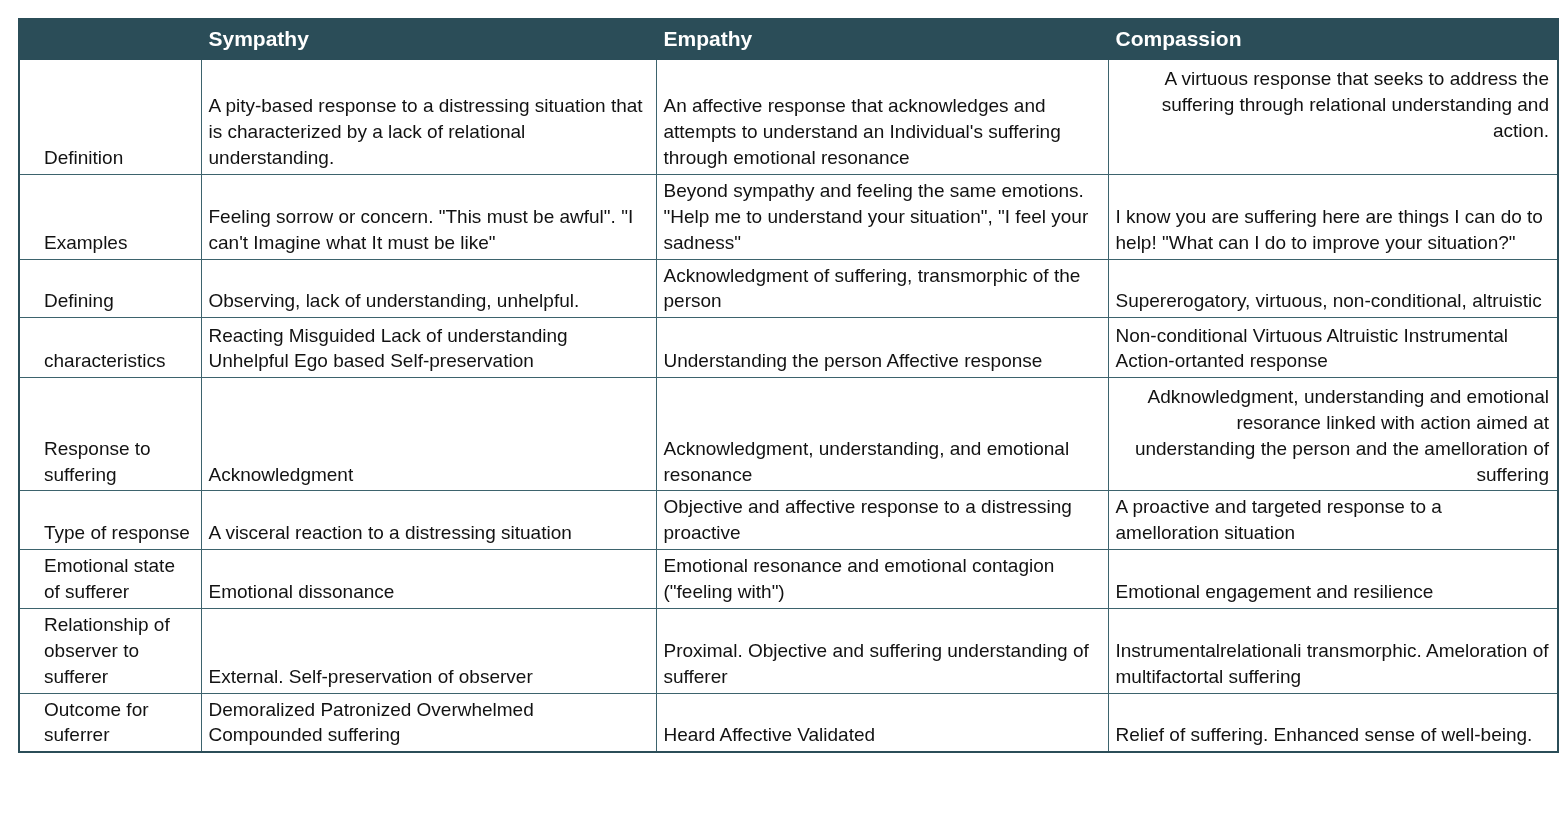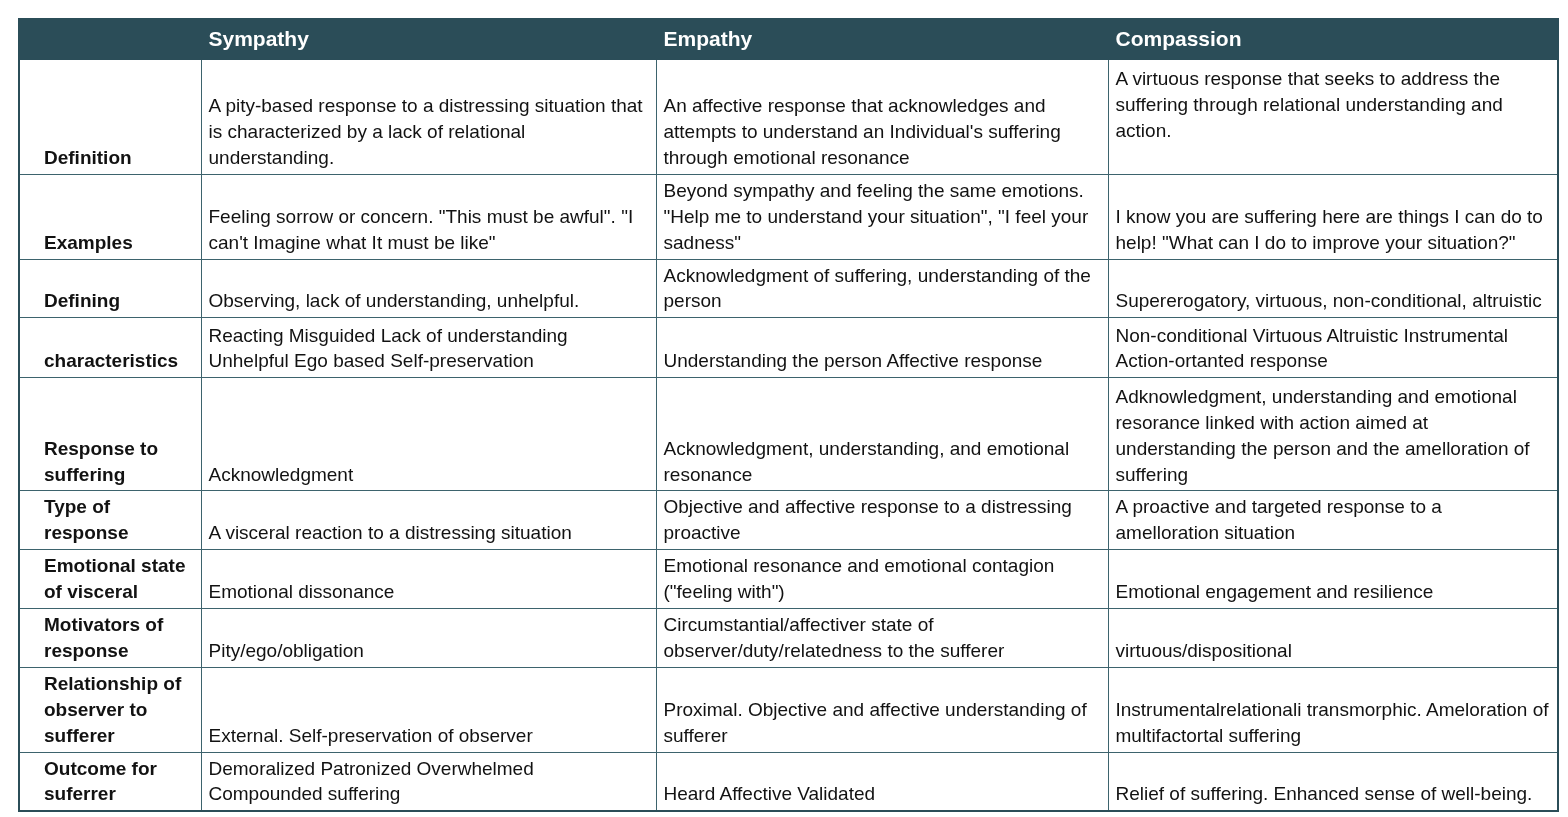--- a/index.html
+++ b/index.html
@@ -50,24 +50,24 @@
     color: var(--header-text);
     font-weight: bold;
     font-size: 21px;
     height: 40px;
     vertical-align: middle;
     border: 1px solid var(--header-bg);
     border-bottom: 2px solid var(--outer-border);
     margin-left: 15px;
   }
   table.cmp th.rowlabel {
-    font-weight: bold;
+    font-weight: normal;
     padding-left: 24px;
   }
-  table.cmp td.va-top { vertical-align: top; padding-top: 6px; }
+  table.cmp td.va-top { vertical-align: top; padding-top: 6px; text-align: right; }
 </style>
 </head>
 <body>
 
 <div class="page">
   <table class="cmp">
     <colgroup>
       <col class="c-label">
         <col class="c-sym">
         <col class="c-emp">
@@ -90,21 +90,21 @@
       </tr>
       <tr style="height:85px">
         <th class="rowlabel">Examples</th>
         <td>Feeling sorrow or concern. "This must be awful". "I can't Imagine what It must be like"</td>
         <td>Beyond sympathy and feeling the same emotions. "Help me to understand your situation", "I feel your sadness"</td>
         <td>I know you are suffering here are things I can do to help! "What can I do to improve your situation?"</td>
       </tr>
       <tr style="height:57px">
         <th class="rowlabel">Defining</th>
         <td>Observing, lack of understanding, unhelpful.</td>
-        <td>Acknowledgment of suffering, understanding of the person</td>
+        <td>Acknowledgment of suffering, transmorphic of the person</td>
         <td>Supererogatory, virtuous, non-conditional, altruistic</td>
       </tr>
       <tr style="height:60px">
         <th class="rowlabel">characteristics</th>
         <td>Reacting Misguided Lack of understanding Unhelpful Ego based Self-preservation</td>
         <td>Understanding the person Affective response</td>
         <td>Non-conditional Virtuous Altruistic Instrumental Action-ortanted response</td>
       </tr>
       <tr style="height:113px">
         <th class="rowlabel">Response to suffering</th>
@@ -112,35 +112,29 @@
         <td>Acknowledgment, understanding, and emotional resonance</td>
         <td class="va-top">Adknowledgment, understanding and emotional resorance linked with action aimed at understanding the person and the amelloration of suffering</td>
       </tr>
       <tr style="height:55px">
         <th class="rowlabel">Type of response</th>
         <td>A visceral reaction to a distressing situation</td>
         <td>Objective and affective response to a distressing proactive</td>
         <td>A proactive and targeted response to a amelloration situation</td>
       </tr>
       <tr style="height:59px">
-        <th class="rowlabel">Emotional state of visceral</th>
+        <th class="rowlabel">Emotional state of sufferer</th>
         <td>Emotional dissonance</td>
         <td>Emotional resonance and emotional contagion ("feeling with")</td>
         <td>Emotional engagement and resilience</td>
       </tr>
-      <tr style="height:59px">
-        <th class="rowlabel">Motivators of response</th>
-        <td>Pity/ego/obligation</td>
-        <td>Circumstantial/affectiver state of observer/duty/relatedness to the sufferer</td>
-        <td>virtuous/dispositional</td>
-      </tr>
       <tr style="height:84px">
         <th class="rowlabel">Relationship of observer to sufferer</th>
         <td>External. Self-preservation of observer</td>
-        <td>Proximal. Objective and affective understanding of sufferer</td>
+        <td>Proximal. Objective and suffering understanding of sufferer</td>
         <td>Instrumentalrelationali transmorphic. Ameloration of multifactortal suffering</td>
       </tr>
       <tr style="height:52px">
         <th class="rowlabel">Outcome for suferrer</th>
         <td>Demoralized Patronized Overwhelmed Compounded suffering</td>
         <td>Heard Affective Validated</td>
         <td>Relief of suffering. Enhanced sense of well-being.</td>
       </tr>
     </tbody>
   </table>

